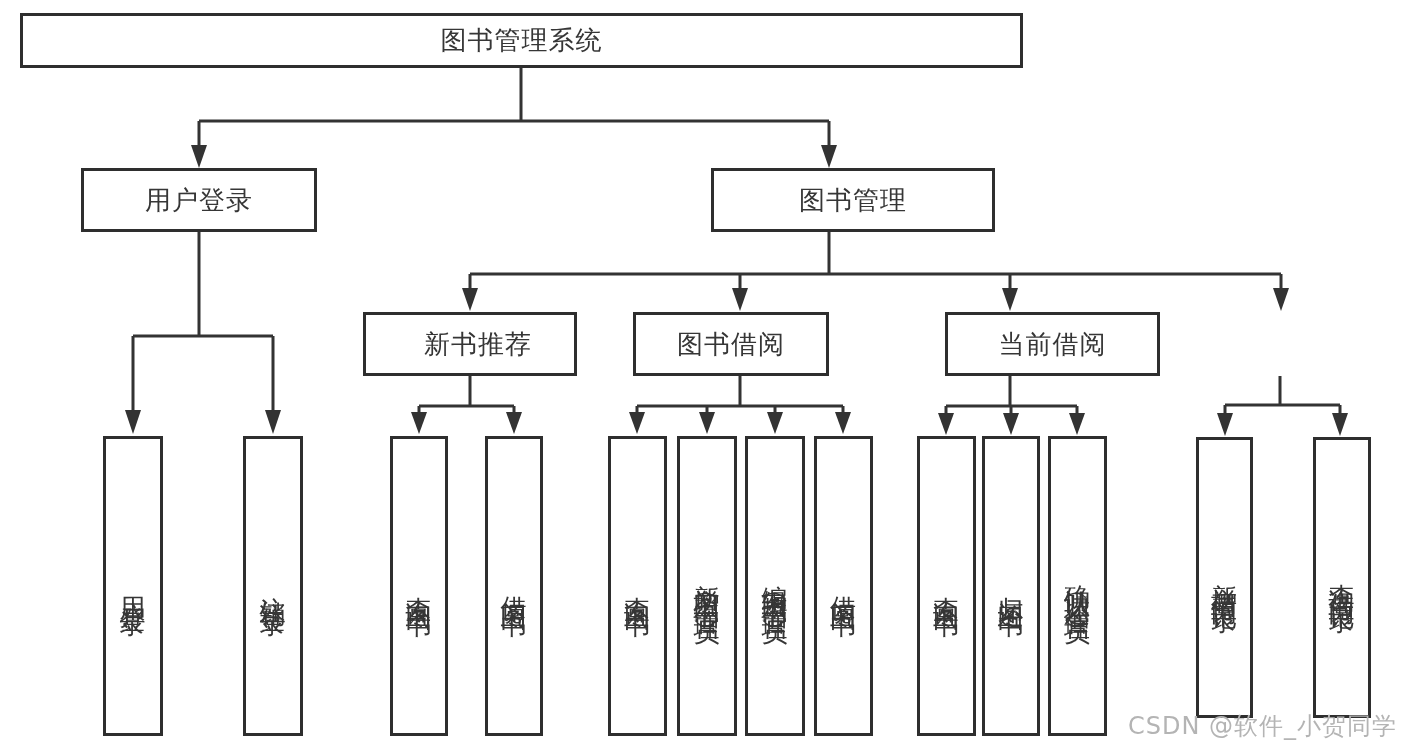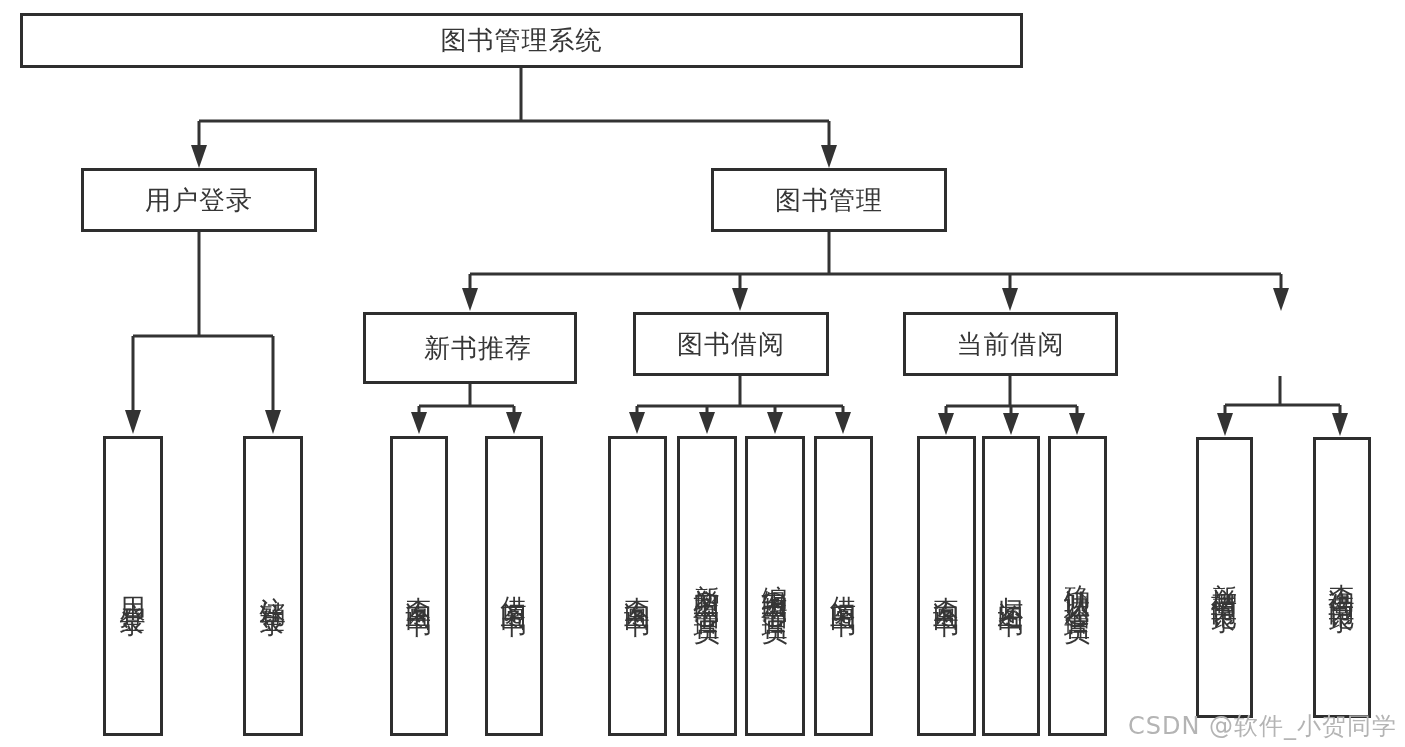--- a/index.html
+++ b/index.html
@@ -131,25 +131,25 @@
     </g>
     <g fill="currentColor" stroke="none">
       <polygon points="1217,413 1233,413 1225,436"></polygon>
       <polygon points="1332,413 1348,413 1340,436"></polygon>
     </g>
   </svg>
 
   <div class="box" style="left:20px; top:13px; width:1003px; height:55px;">图书管理系统</div>
 
   <div class="box" style="left:81px; top:168px; width:236px; height:64px;">用户登录</div>
-  <div class="box" style="left:711px; top:168px; width:236px; height:64px;">图书管理</div>
+  <div class="box" style="left:711px; top:168px; width:284px; height:64px;">图书管理</div>
 
-  <div class="box" style="left:363px; top:312px; width:214px; height:72px;padding-left:16px;">新书推荐</div>
+  <div class="box" style="left:363px; top:312px; width:214px; height:64px;padding-left:16px;">新书推荐</div>
   <div class="box" style="left:633px; top:312px; width:196px; height:64px;">图书借阅</div>
-  <div class="box" style="left:903px; top:312px; width:215px; height:64px;">当前借阅</div>
+  <div class="box" style="left:945px; top:312px; width:215px; height:64px;">当前借阅</div>
 
   <div class="vbox" style="left:103px; top:436px; width:60px; height:300px;">
     <span class="vtext">用户登录</span>
   </div>
   <div class="vbox" style="left:243px; top:436px; width:60px; height:300px;">
     <span class="vtext">注销登录</span>
   </div>
 
   <div class="vbox" style="left:390px; top:436px; width:58px; height:300px;">
     <span class="vtext">查询图书</span>

